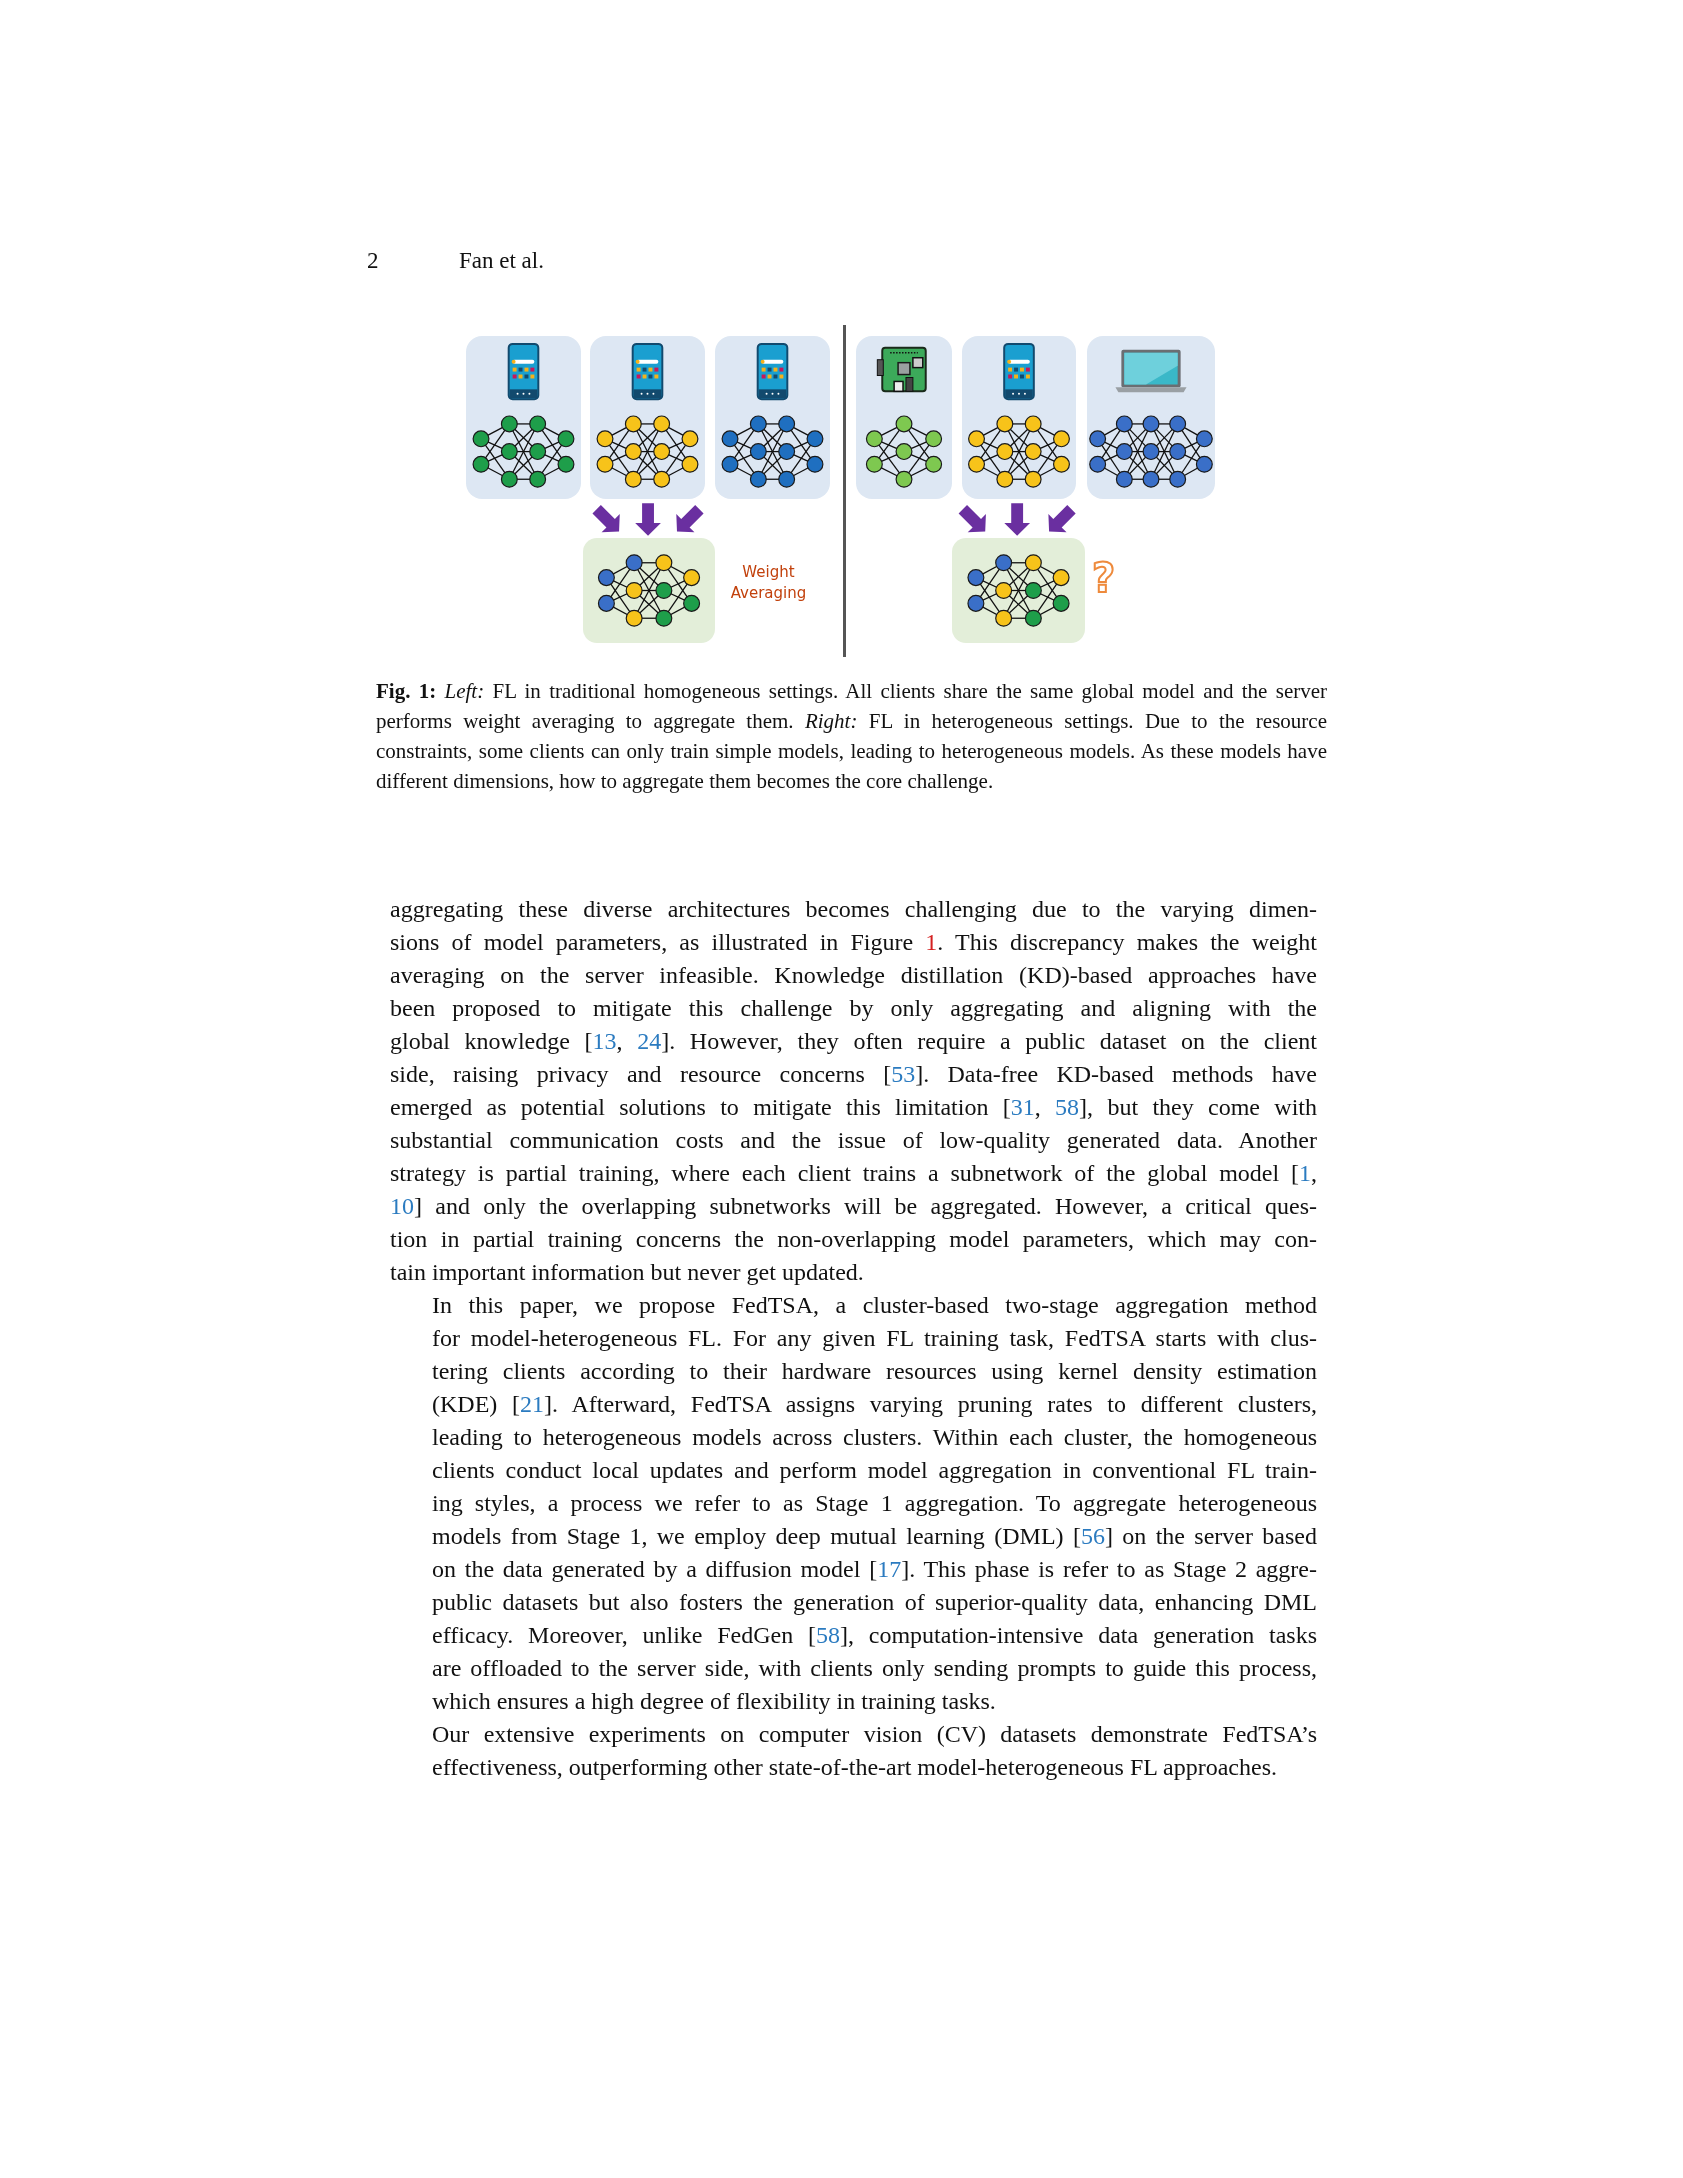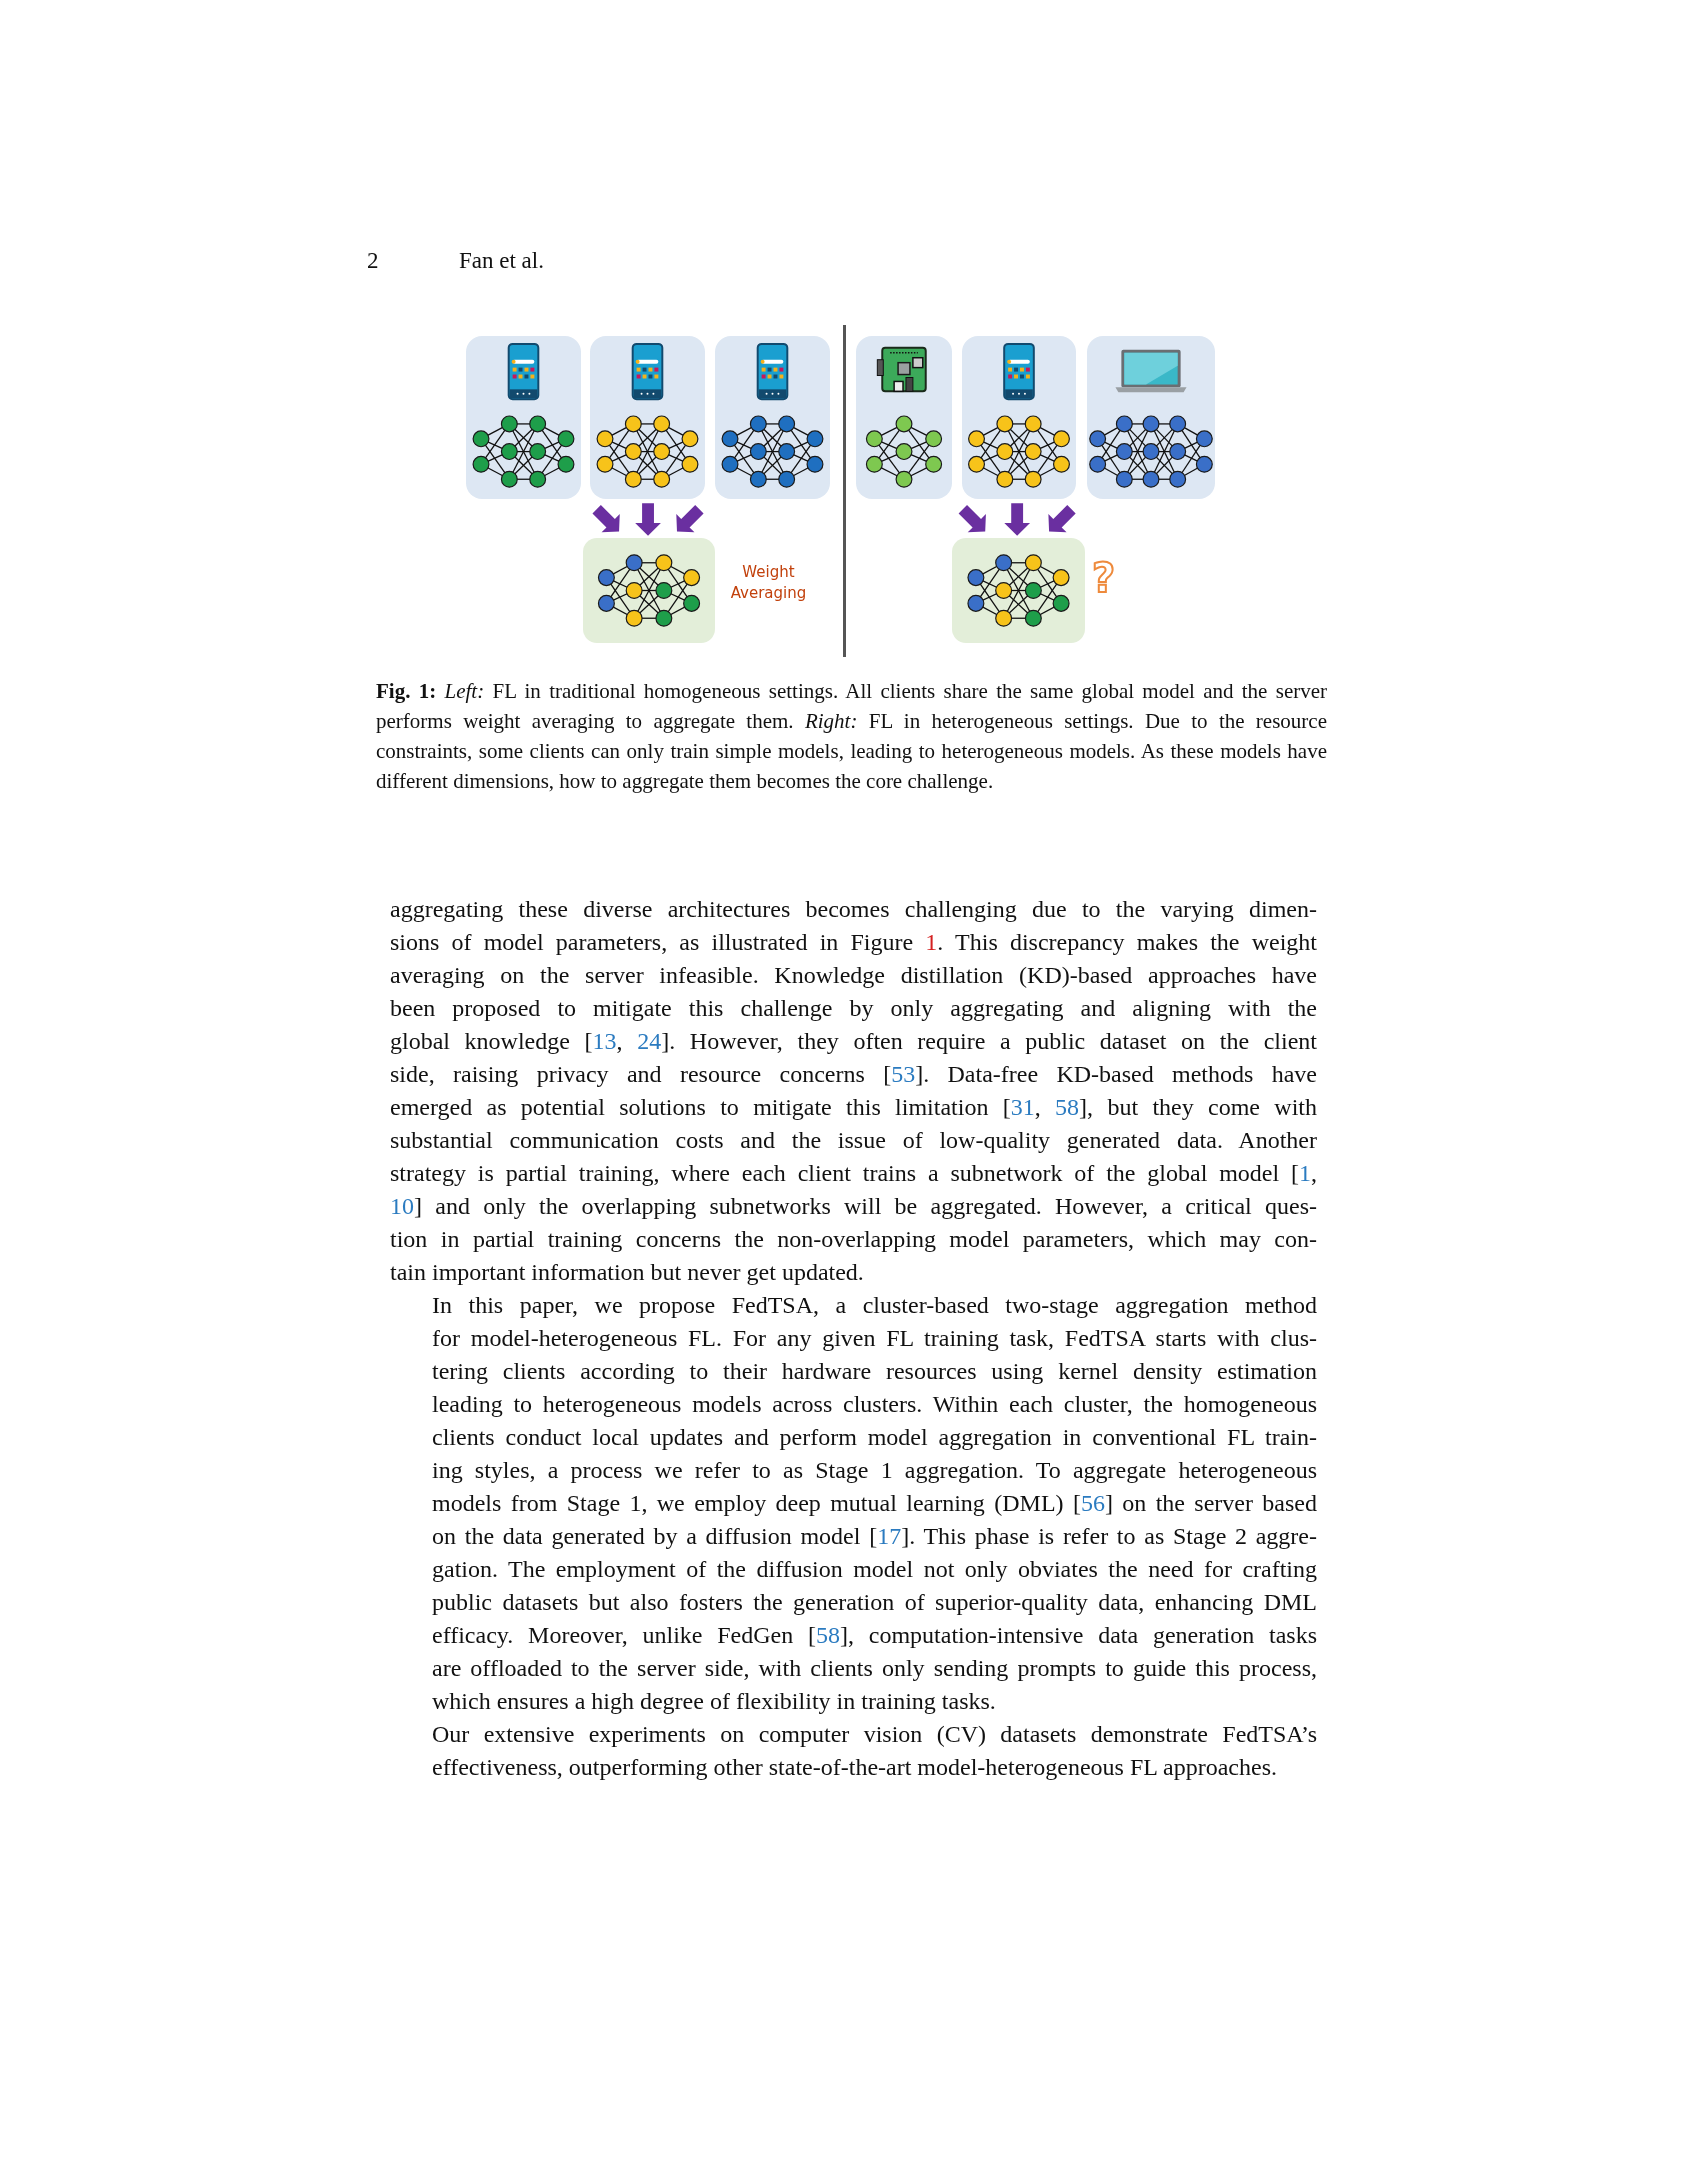--- a/index.html
+++ b/index.html
@@ -473,26 +473,26 @@
       <span class="line">substantial communication costs and the issue of low-quality generated data. Another</span>
       <span class="line">strategy is partial training, where each client trains a subnetwork of the global model [<span class="cite">1</span>,</span>
       <span class="line"><span class="cite">10</span>] and only the overlapping subnetworks will be aggregated. However, a critical ques-</span>
       <span class="line">tion in partial training concerns the non-overlapping model parameters, which may con-</span>
       <span class="line last">tain important information but never get updated.</span>
     </p>
   <p>
       <span class="line" style="text-indent: 42px;">In this paper, we propose FedTSA, a cluster-based two-stage aggregation method</span>
       <span class="line">for model-heterogeneous FL. For any given FL training task, FedTSA starts with clus-</span>
       <span class="line">tering clients according to their hardware resources using kernel density estimation</span>
+      <span class="line">(KDE) [<span class="cite">21</span>]. Afterward, FedTSA assigns varying pruning rates to different clusters,</span>
       <span class="line">leading to heterogeneous models across clusters. Within each cluster, the homogeneous</span>
       <span class="line">clients conduct local updates and perform model aggregation in conventional FL train-</span>
       <span class="line">ing styles, a process we refer to as Stage 1 aggregation. To aggregate heterogeneous</span>
       <span class="line">models from Stage 1, we employ deep mutual learning (DML) [<span class="cite">56</span>] on the server based</span>
       <span class="line">on the data generated by a diffusion model [<span class="cite">17</span>]. This phase is refer to as Stage 2 aggre-</span>
-      <span class="line">gation. The employment of the diffusion model not only obviates the need for crafting</span>
       <span class="line">public datasets but also fosters the generation of superior-quality data, enhancing DML</span>
       <span class="line">efficacy. Moreover, unlike FedGen [<span class="cite">58</span>], computation-intensive data generation tasks</span>
       <span class="line">are offloaded to the server side, with clients only sending prompts to guide this process,</span>
       <span class="line last">which ensures a high degree of flexibility in training tasks.</span>
     </p>
   <p>
       <span class="line" style="text-indent: 42px;">Our extensive experiments on computer vision (CV) datasets demonstrate FedTSA’s</span>
       <span class="line last">effectiveness, outperforming other state-of-the-art model-heterogeneous FL approaches.</span>
     </p>
 </div>

